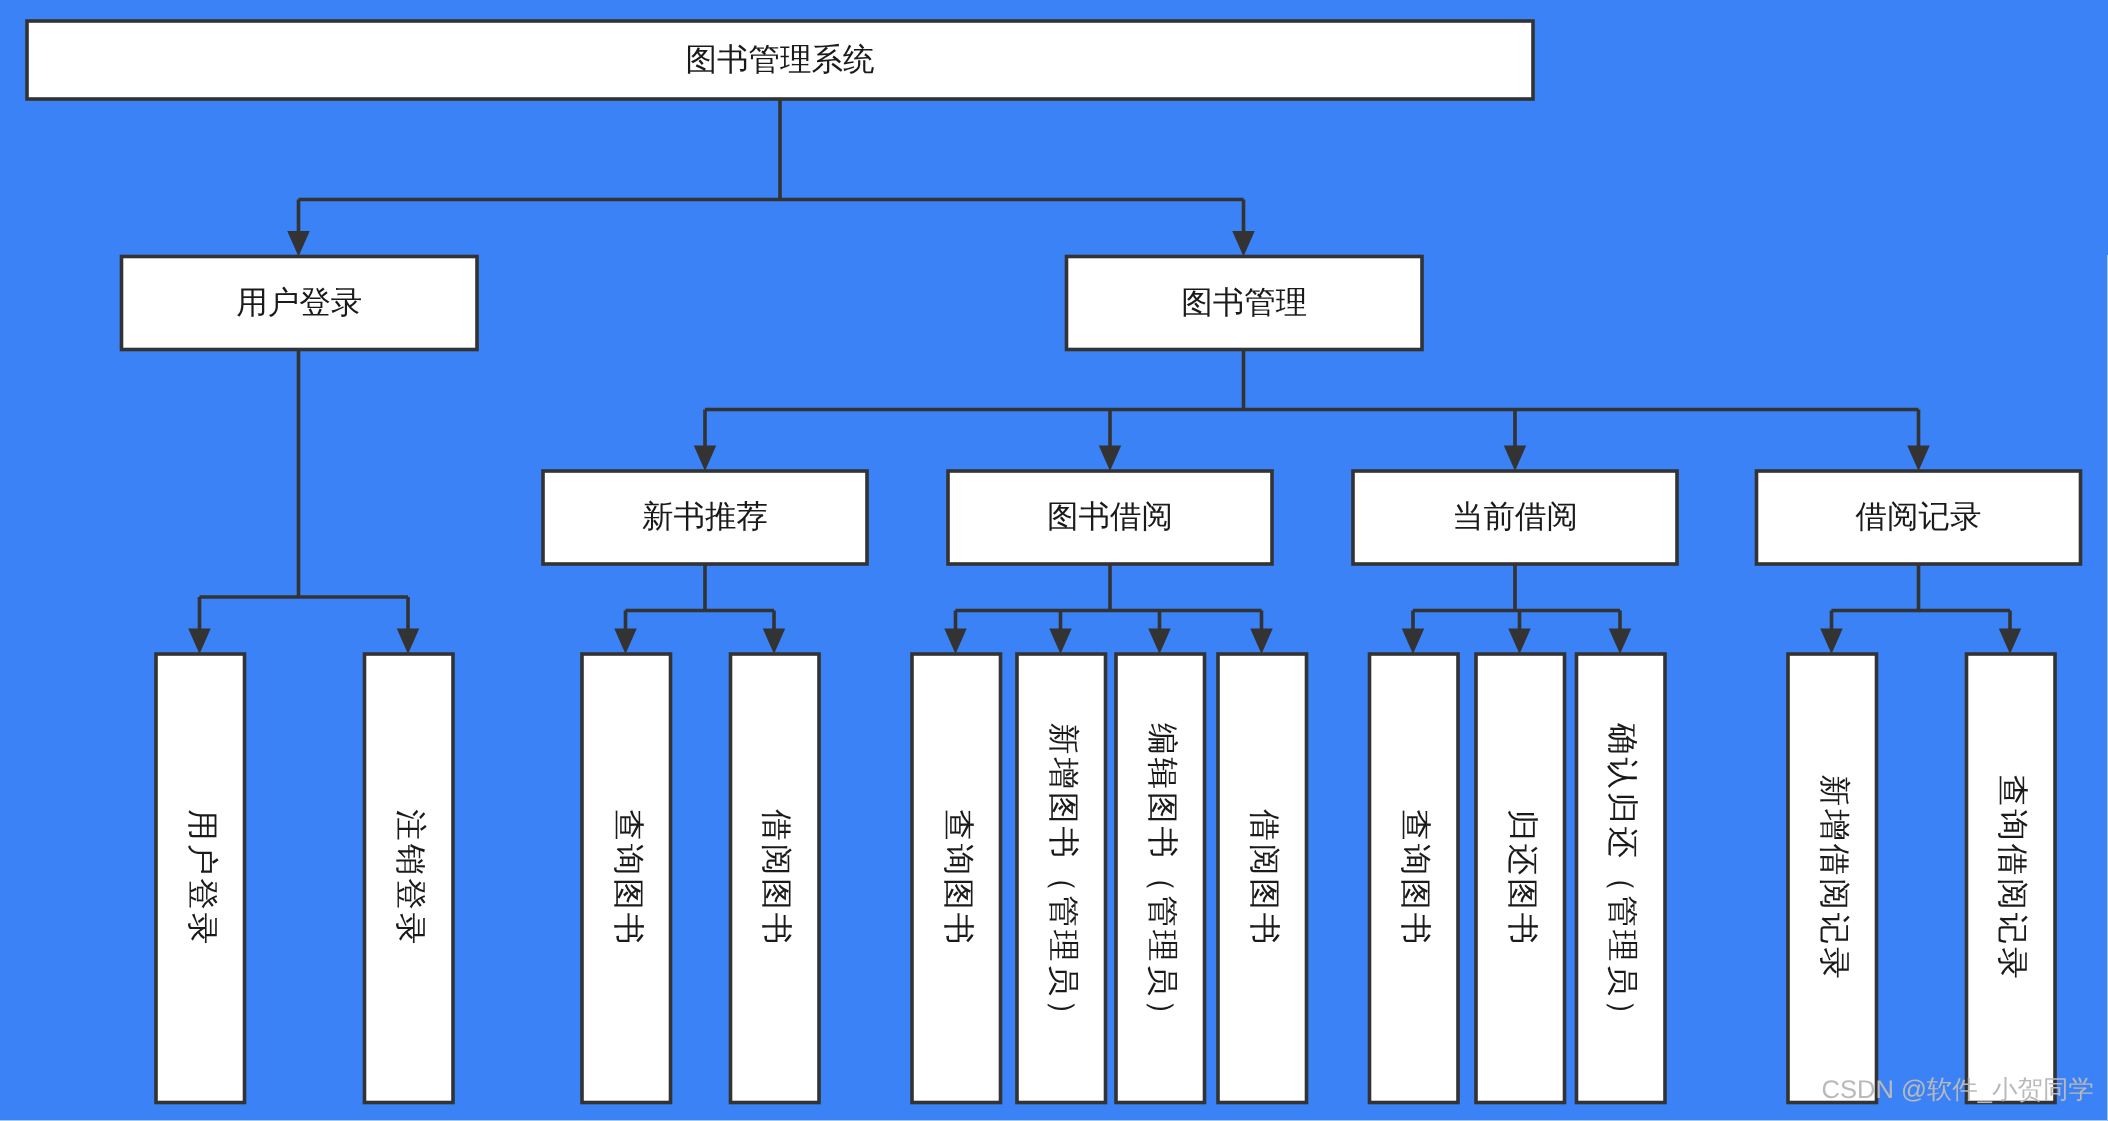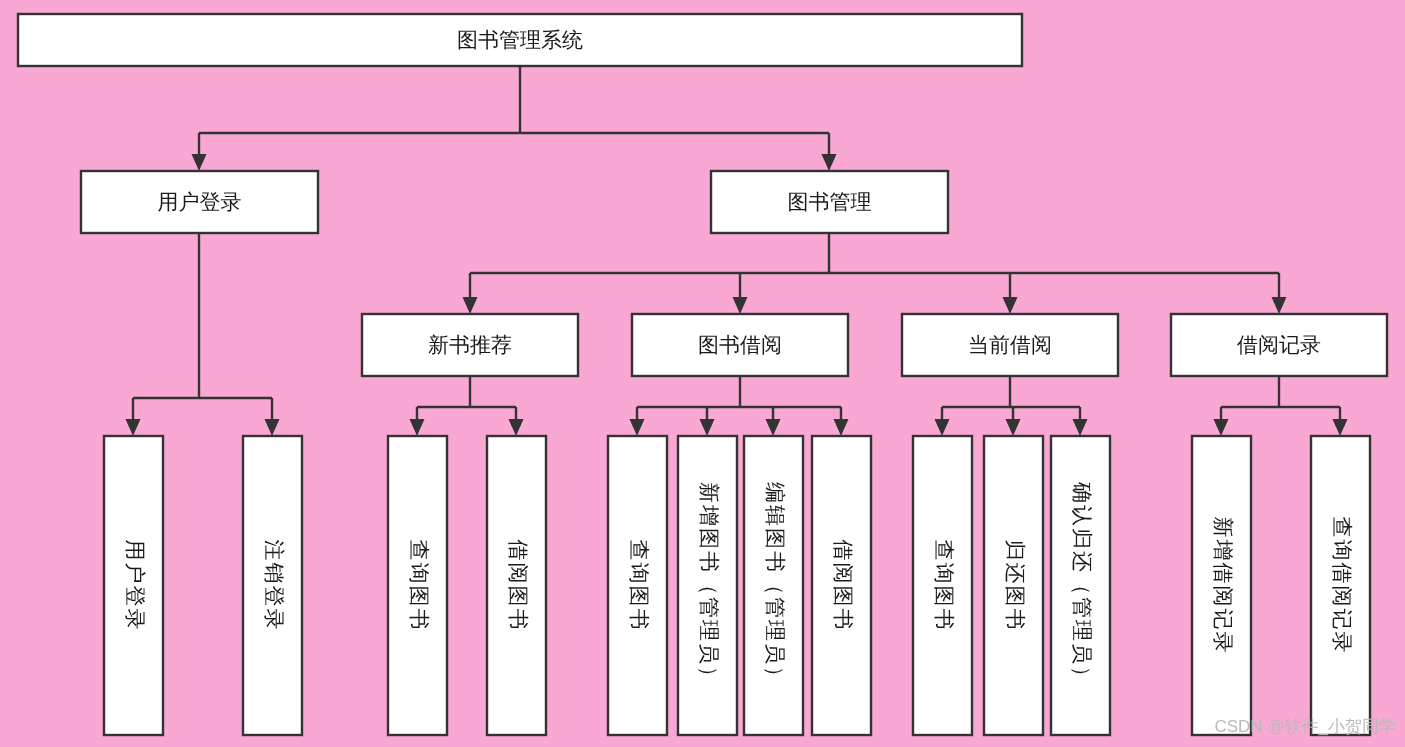--- a/index.html
+++ b/index.html
@@ -11,21 +11,21 @@
   body {
     width: 1405px;
     height: 747px;
     overflow: hidden;
     font-family: "Liberation Sans", "DejaVu Sans", sans-serif;
   }
   #diagram-root {
     position: relative;
     width: 1405px;
     height: 747px;
-    background: #f9a8d4;
+    background: #3b82f6;
   }
   svg#diagram-svg {
     position: absolute;
     top: 0;
     left: 0;
     width: 1405px;
     height: 747px;
     display: block;
   }
   .node-box {

